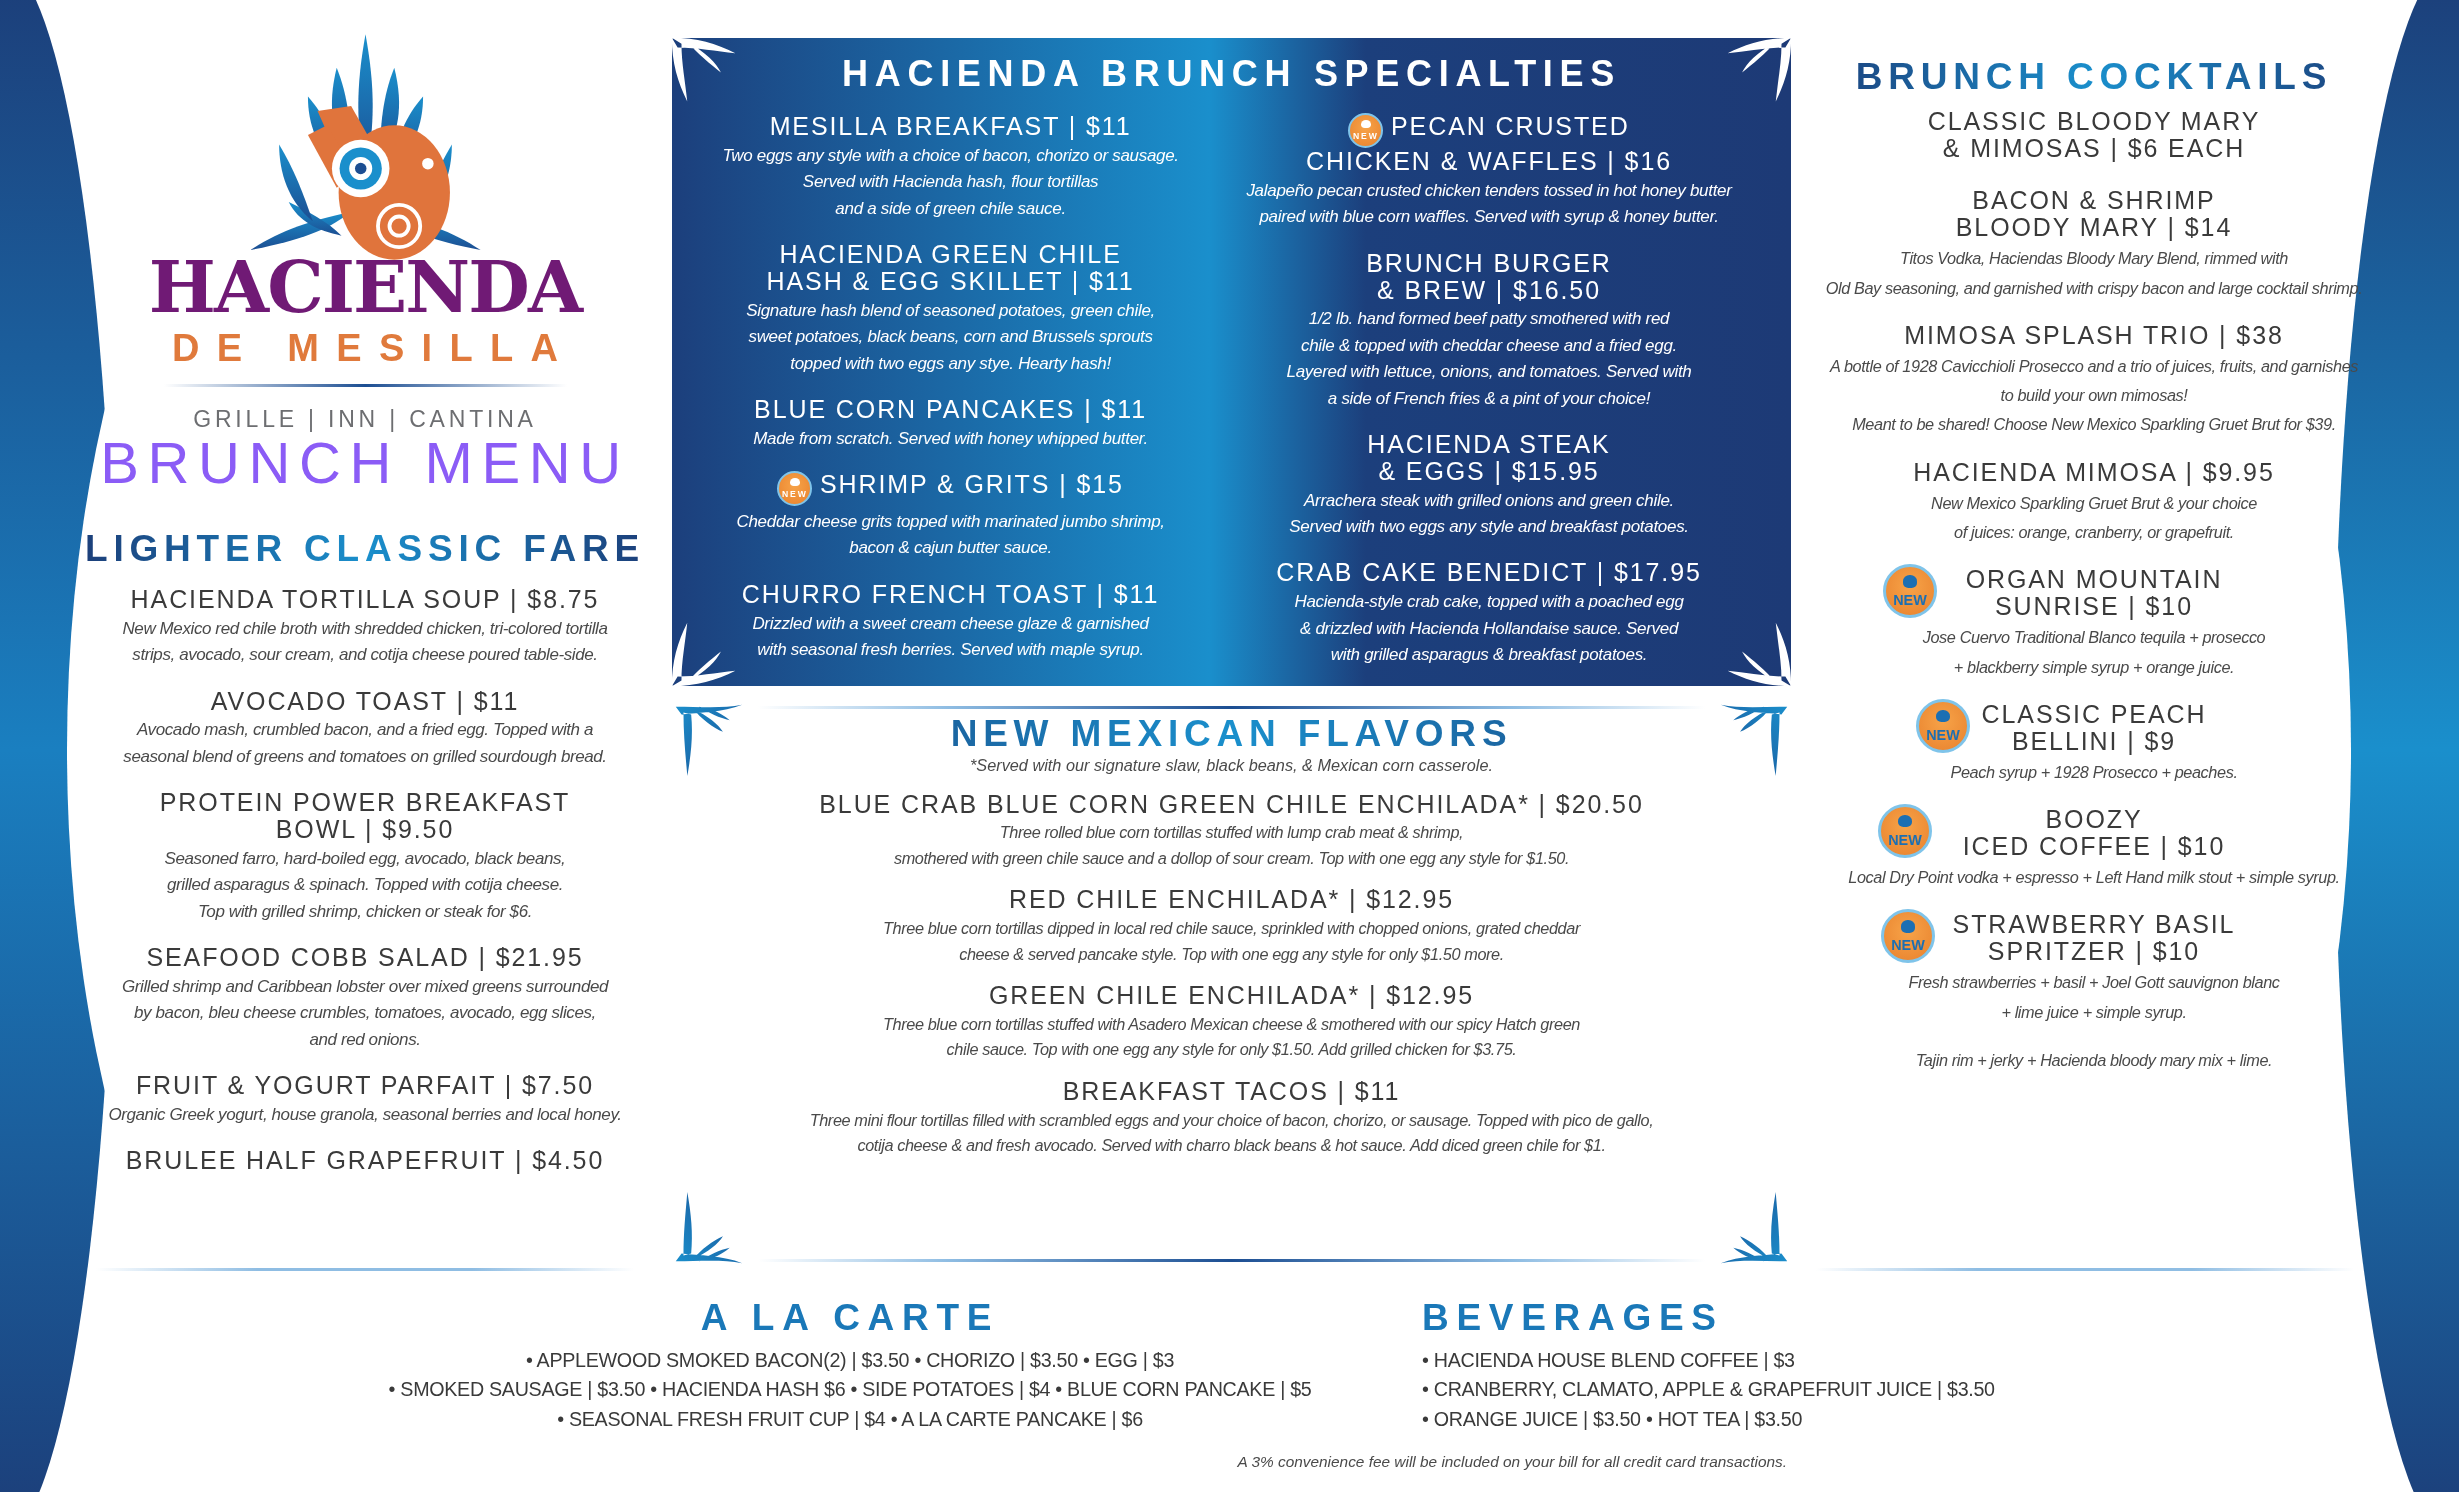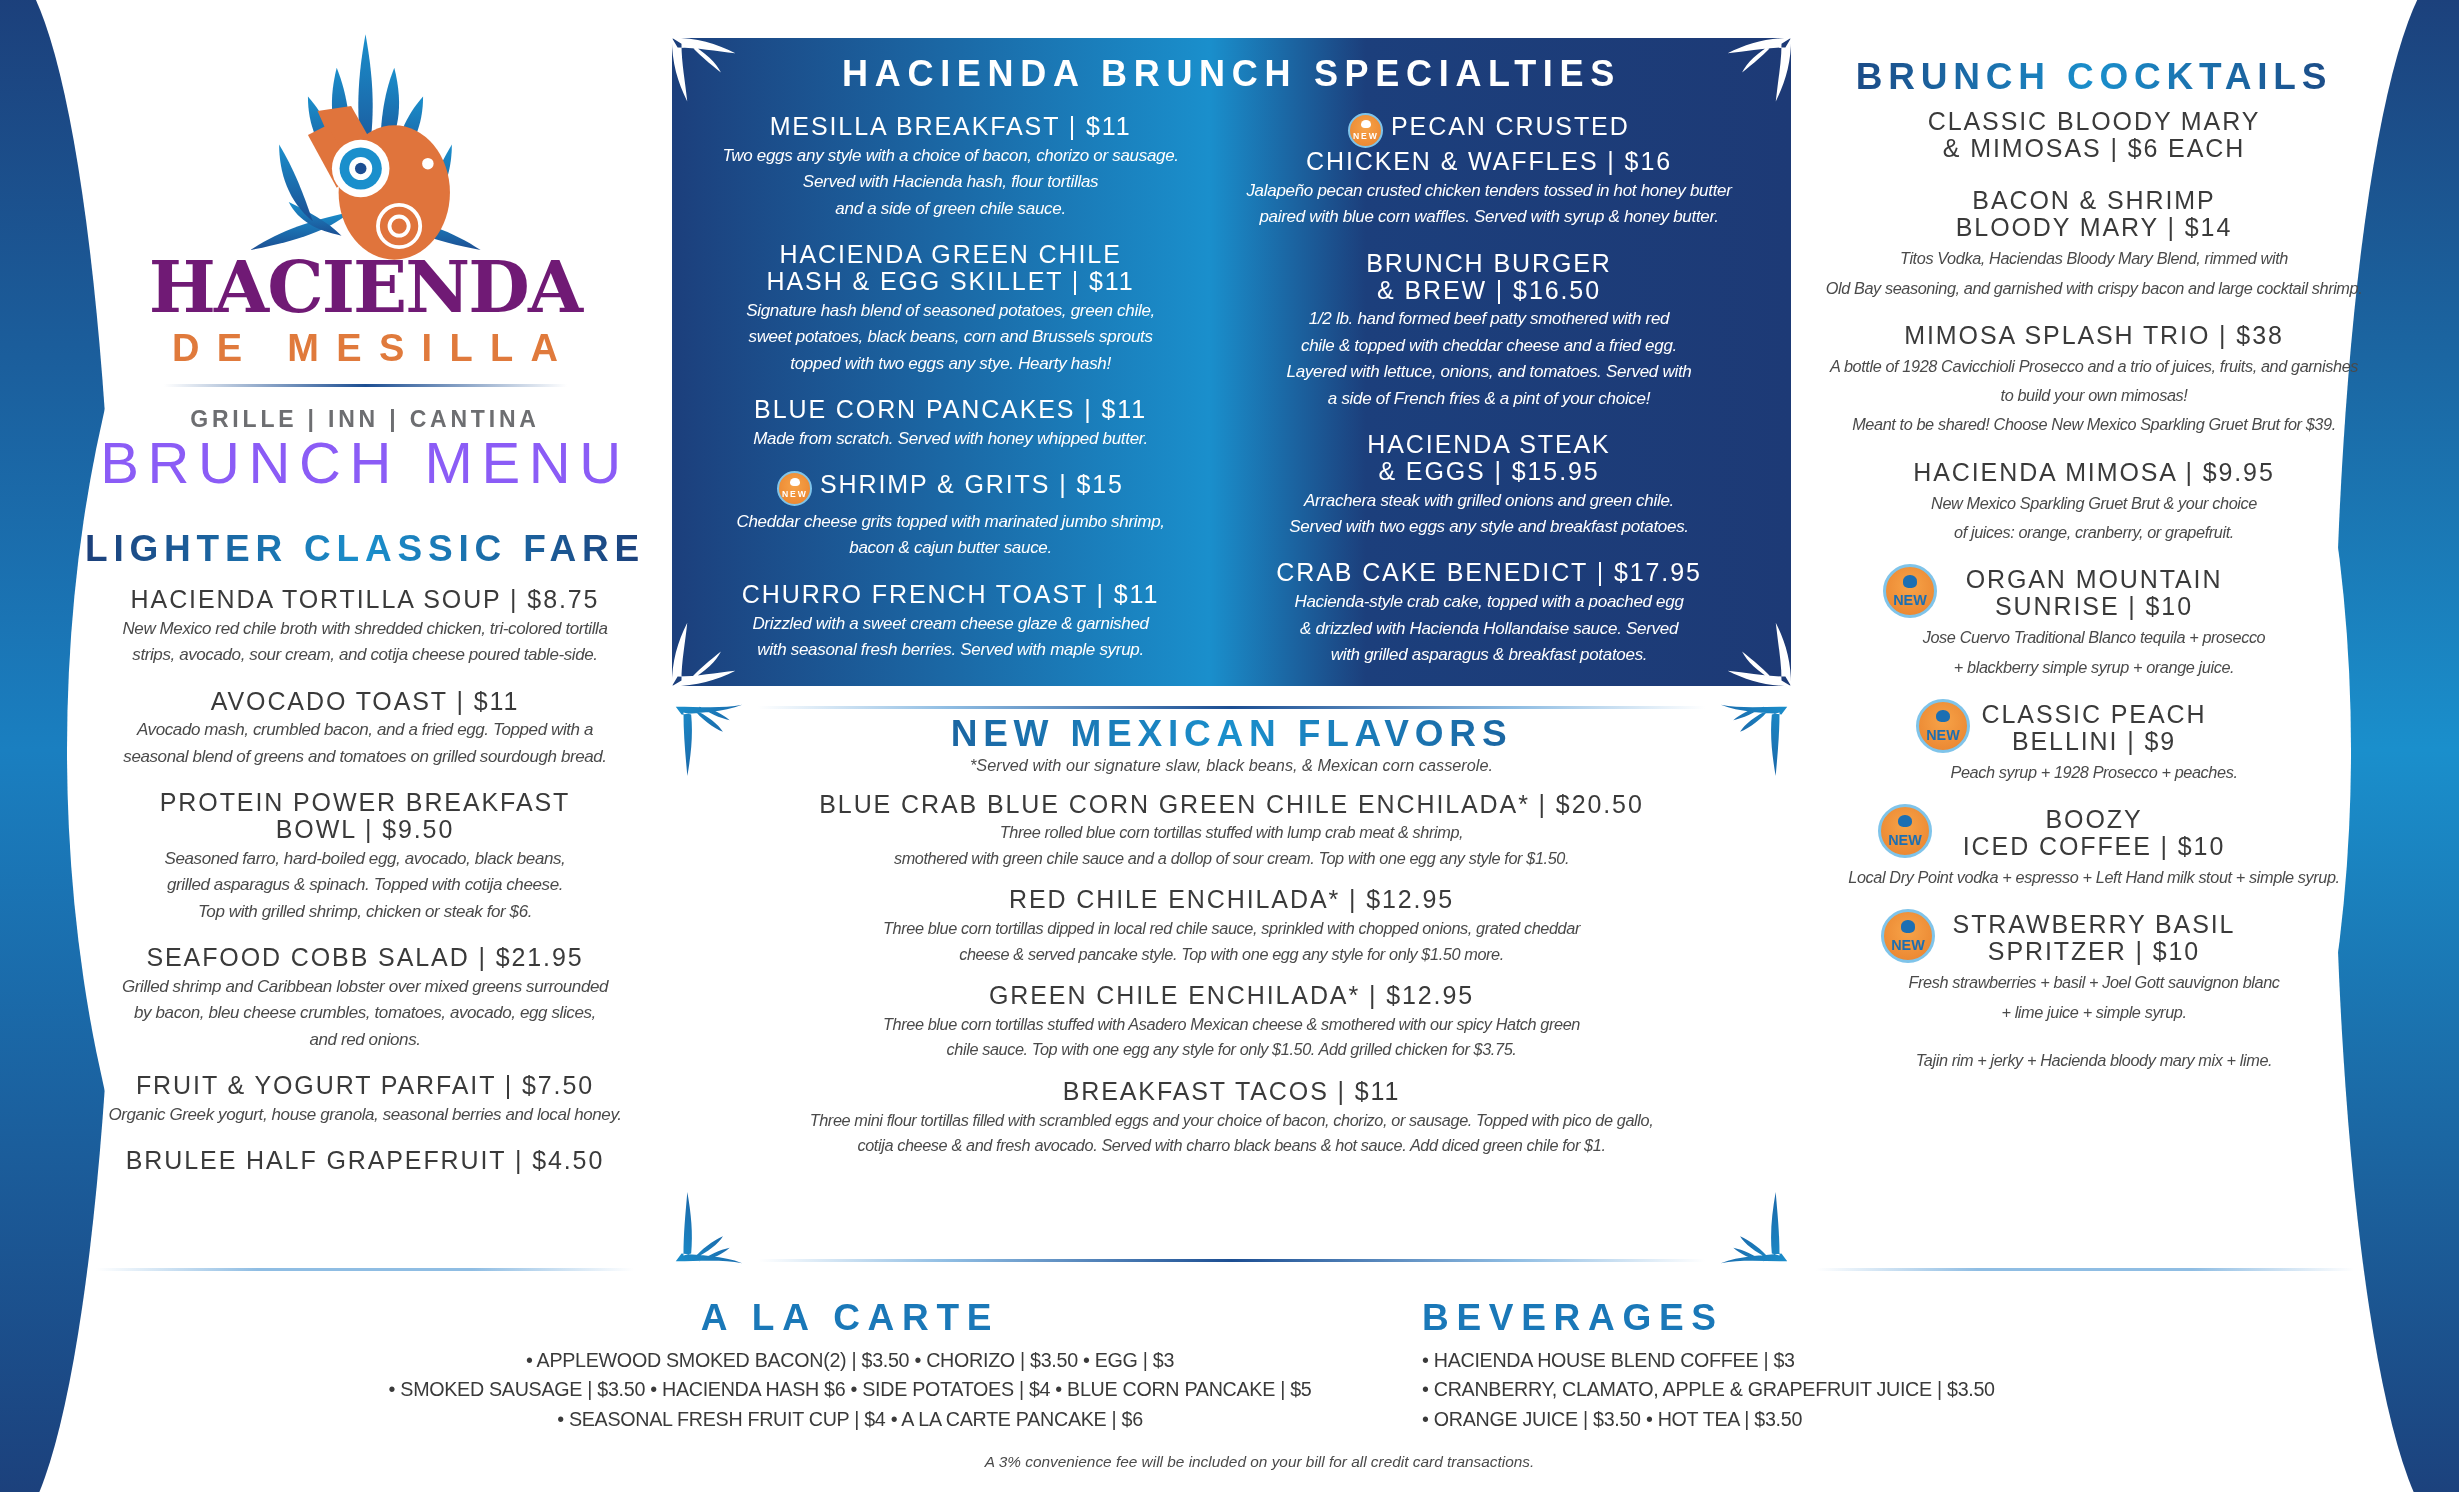--- a/index.html
+++ b/index.html
@@ -38,21 +38,21 @@
   }
   .logo-sub {
     font-family: "Liberation Sans", sans-serif; font-weight: bold; color: #e07a3c;
     font-size: 38px; letter-spacing: 17.3px; margin-top: 3.8px; padding-left: 17.3px;
   }
   .logo-rule {
     width: 403px; height: 3.8px; margin: 13.4px auto 0;
     background: linear-gradient(90deg, rgba(26,127,192,0), #1c4e92 50%, rgba(26,127,192,0));
   }
   .logo-tag {
-    font-family: "Liberation Sans", sans-serif; font-weight: bold; color: #6d6e71;
+    font-family: "Liberation Sans", sans-serif; font-weight: normal; color: #6d6e71;
     font-size: 23px; letter-spacing: 3.8px; margin-top: 19px;
   }
   .brunch-title {
     font-family: "Liberation Sans", sans-serif; color: #8b5cf6;
     font-size: 58px; letter-spacing: 8.6px; margin-top: 21px; line-height: 1;
   }
   .sec-title {
     font-family: "Liberation Sans", sans-serif; font-weight: bold; font-size: 37px;
     letter-spacing: 5.8px; line-height: 1;
     background: linear-gradient(90deg, #1c3d78, #1a8fcc 50%, #1c3d78);
@@ -143,21 +143,21 @@
   .alacarte { position: absolute; left: 365px; top: 1299px; width: 970px; text-align: center; }
   .beverages { position: absolute; left: 1422px; top: 1299px; width: 692px; text-align: left; }
   .bottom-title {
     font-family: "Liberation Sans", sans-serif; font-weight: bold; font-size: 37px; letter-spacing: 7.7px;
     color: #1a78b8; line-height: 1; margin-bottom: 9.6px;
   }
   .bottom-line {
     font-family: "Liberation Sans", sans-serif; font-size: 19.7px; color: #3a3a3a; line-height: 1.5; letter-spacing: -0.3px;
   }
   .footnote {
-    position: absolute; left: 700px; top: 1453px; width: 1119px; text-align: center;
+    position: absolute; left: 668px; top: 1453px; width: 1119px; text-align: right;
     font-family: "Liberation Sans", sans-serif; font-style: italic; font-size: 15.4px; color: #4a4a4a;
   }
 </style>
 </head>
 <body>
 
 <div class="band-left"></div>
 <div class="band-left-white"></div>
 <div class="band-right"></div>
 <div class="band-right-white"></div>

